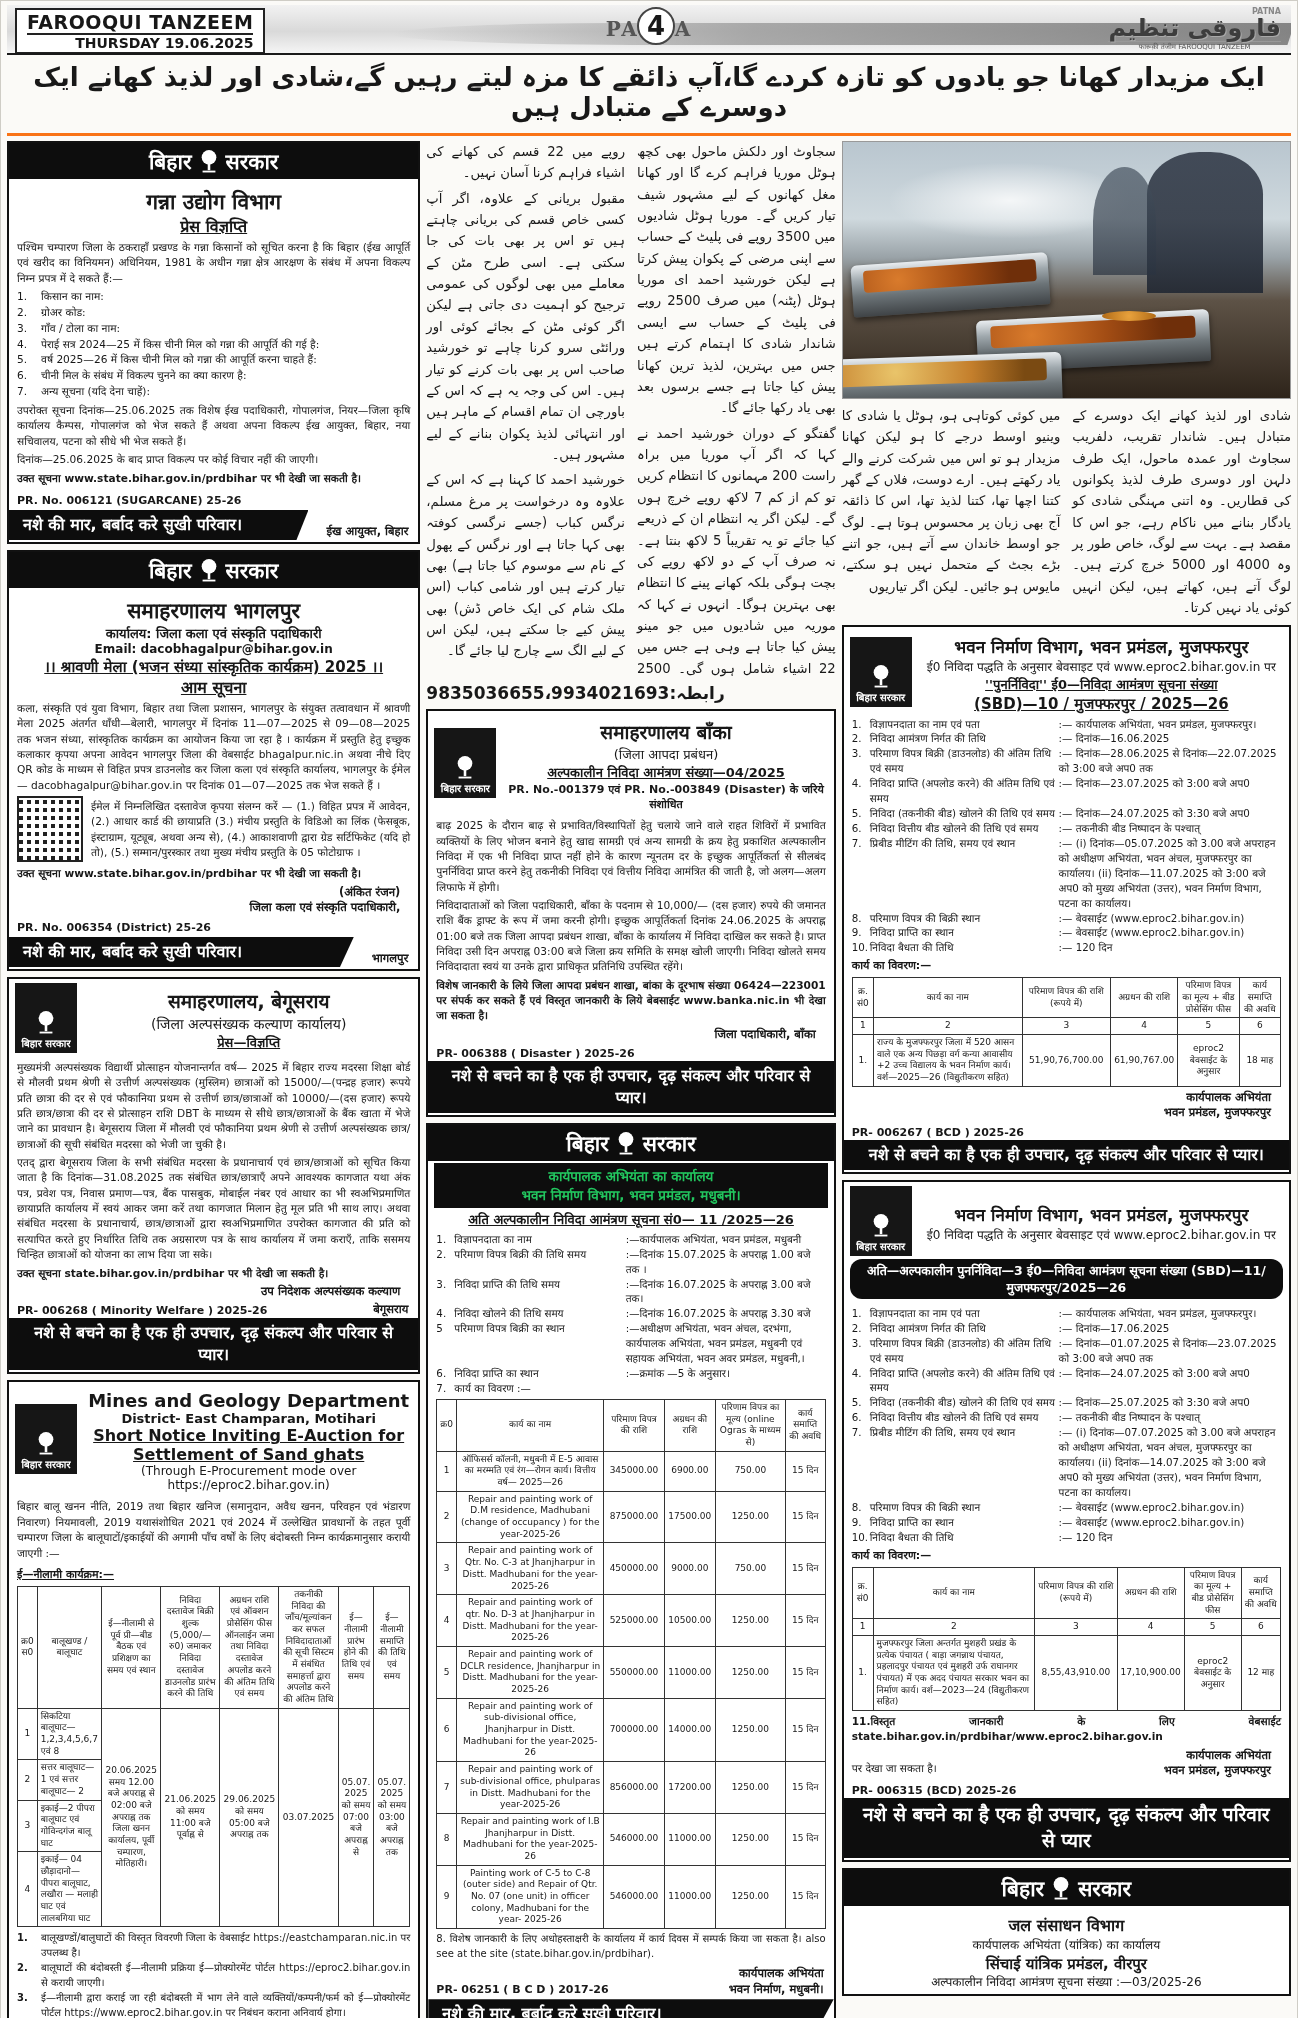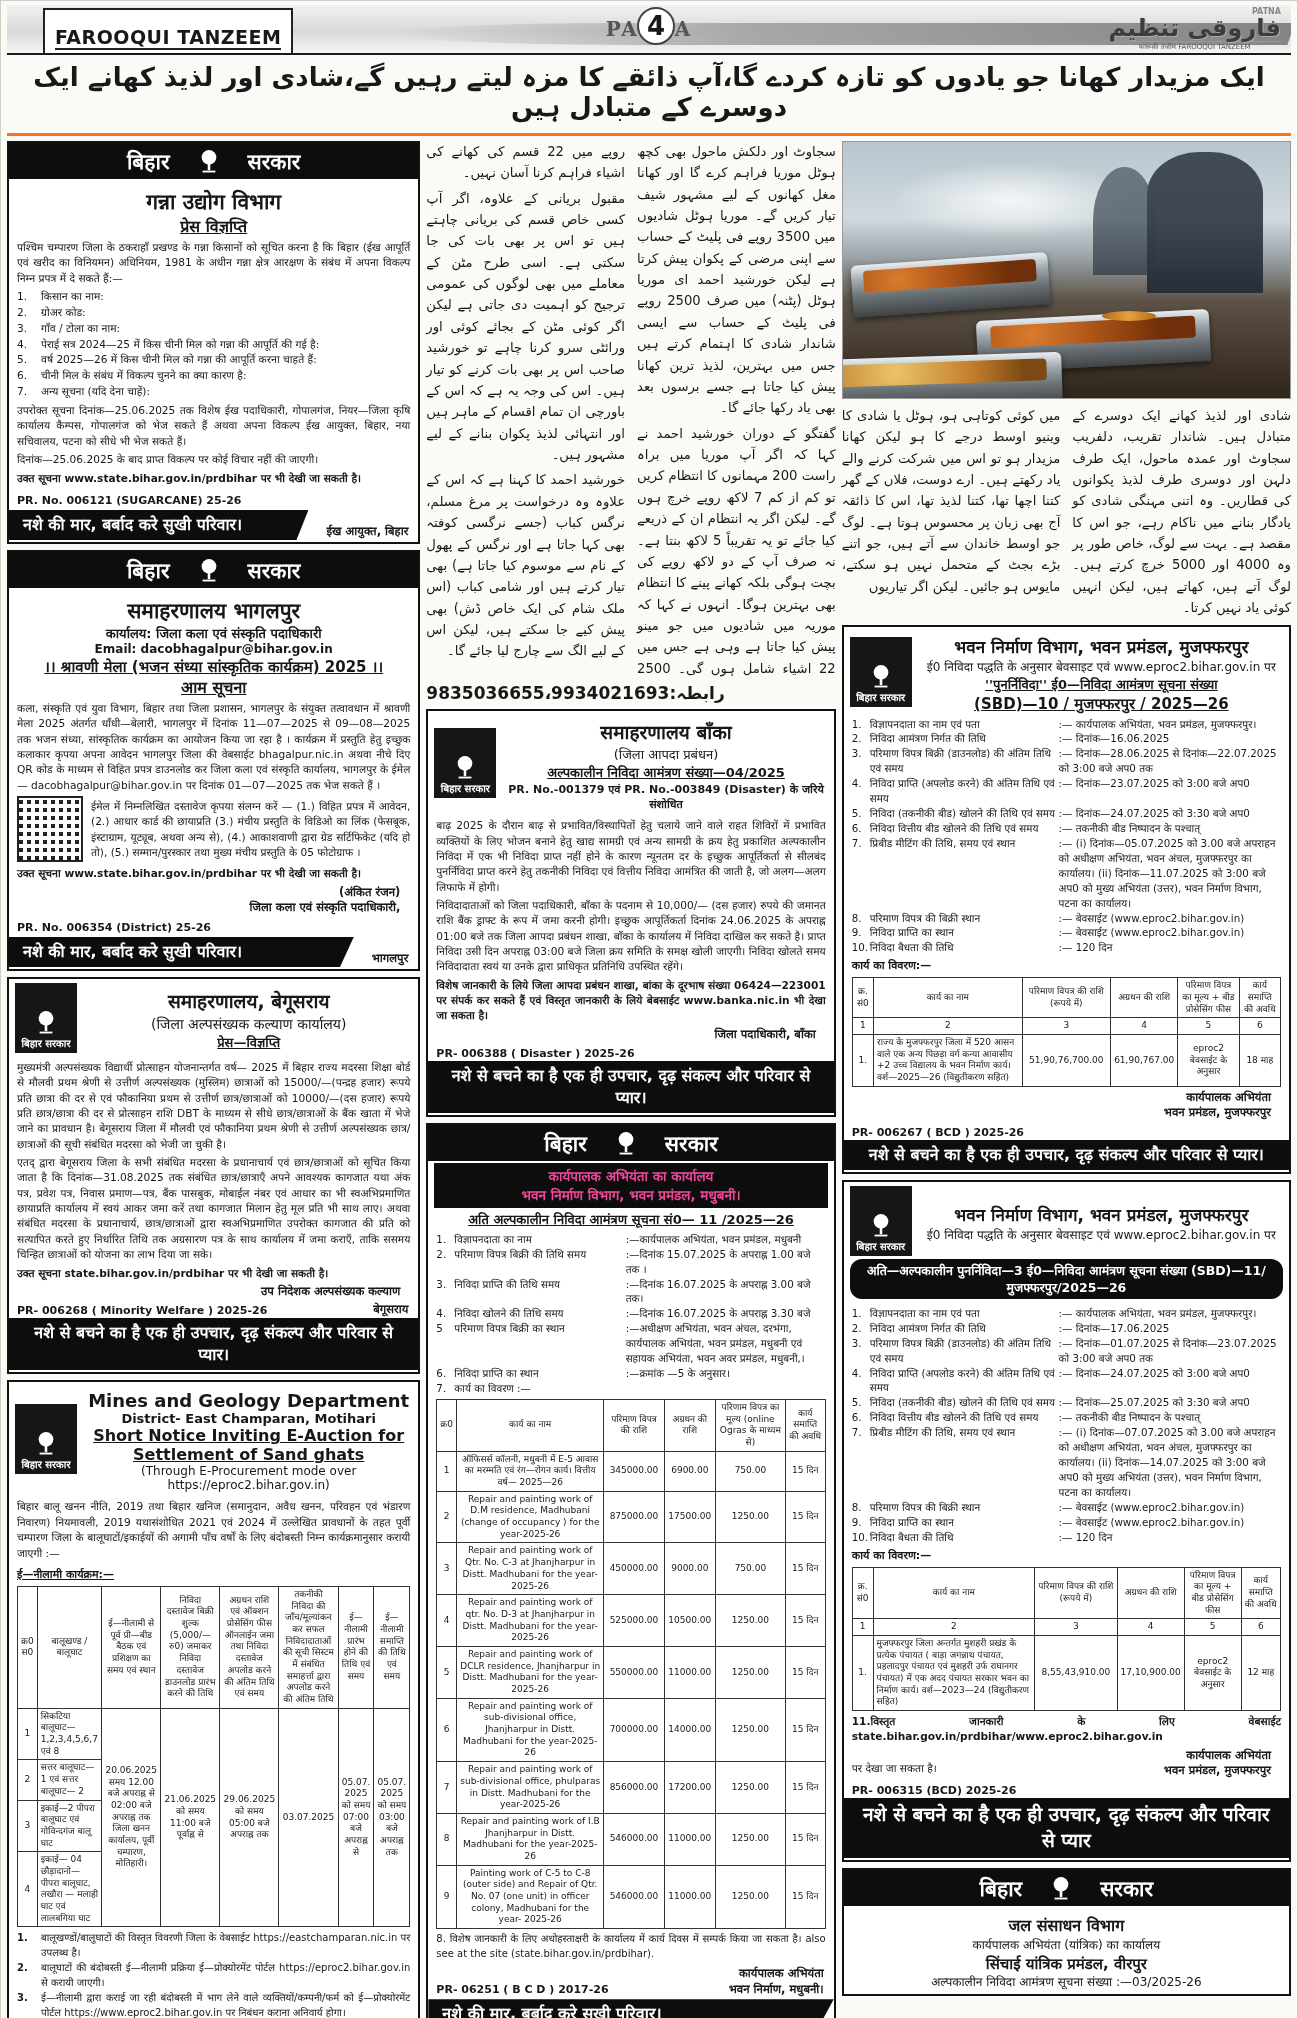--- a/index.html
+++ b/index.html
@@ -2,42 +2,42 @@
 <html><head>
 <meta charset="utf-8">
 <style>
   * { margin:0; padding:0; box-sizing:border-box; }
   body { width:1298px; background:#e8e6e1; font-family:"DejaVu Sans", sans-serif; color:#181818; }
   .page { width:1298px; min-height:2018px; background:#fbfaf7; border:1px solid #cfcdc6; padding:4px 6px; }
 
   
   .masthead { position:relative; height:50px; background:linear-gradient(180deg,#f2f2f2,#d9d9d9 55%,#f5f5f5); border-bottom:2px solid #1a1a1a; overflow:hidden; }
   .swoosh { position:absolute; right:0; top:18px; width:70%; height:22px; background:linear-gradient(90deg,transparent,#9a9a9a 40%,#6e6e6e); border-radius:50% 0 0 60%/100% 0 0 100%; transform:skewX(-18deg); opacity:.8; }
-  .mast-left { position:absolute; left:8px; top:3px; background:#fff; border:2px solid #222; padding:16px 10px; text-align:right; z-index:2;margin-left:28px; }
+  .mast-left { position:absolute; left:8px; top:3px; background:#fff; border:2px solid #222; padding:1px 10px; text-align:right; z-index:2; }
   .mast-title { font-weight:bold; font-size:19px; letter-spacing:.5px; border-bottom:2px solid #222; }
   .mast-date { font-weight:bold; font-size:14px; }
   .mast-city { position:absolute; left:0; right:0; top:12px; text-align:center; font-family:"DejaVu Serif",serif; font-weight:bold; font-size:20px; color:#555; letter-spacing:2px; }
   .page-circle { position:absolute; left:630px; top:2px; width:38px; height:38px; border-radius:50%; background:#fff; border:2px solid #444; font-size:26px; font-weight:bold; text-align:center; line-height:34px; z-index:2; }
   .mast-logo { position:absolute; right:10px; top:2px; text-align:center; z-index:2; }
   .logo-city { font-size:8px; font-weight:bold; color:#888; text-align:right; }
   .logo-urdu { font-size:24px; font-weight:bold; color:#3d3d3d; direction:rtl; line-height:1; text-shadow:1px 1px 0 #aaa; }
   .logo-sub { font-size:7px; color:#555; border-top:1px solid #999; margin-top:1px; }
 
   
   .headline { direction:rtl; text-align:center; font-size:26px; font-weight:bold; padding:8px 4px 10px; line-height:1.15; border-bottom:3px solid #f97316; }
 
   
   .cols { display:flex; gap:6px; padding-top:5px; align-items:flex-start; }
   .col1 { width:414px; } .col2 { width:410px; } .col3 { width:450px; }
   .col { display:flex; flex-direction:column; gap:6px; }
 
   
   .gbox { border:2px solid #111; background:#fff; padding:0 0 2px; }
   .gbox .inner { padding:4px 8px 2px; }
-  .gov-banner { background:#0d0d0d; color:#fff; display:flex; justify-content:center; align-items:center; gap:28px; font-size:21px; font-weight:bold; padding:4px 0; }
+  .gov-banner { background:#0d0d0d; color:#fff; display:flex; justify-content:center; align-items:center; gap:6px; font-size:21px; font-weight:bold; padding:4px 0; }
   .tree { width:22px; height:24px; }
   .box-title { text-align:center; font-size:21px; font-weight:bold; padding-top:4px; }
   .box-sub { text-align:center; font-size:13px; font-weight:bold; }
   .box-sub2 { text-align:center; font-size:12px; }
   .ul { text-decoration:underline; }
   .p { font-size:10.6px; line-height:1.45; text-align:justify; margin:3px 0; }
   .small { font-size:10px; }
   .num-list { font-size:10.6px; line-height:1.5; }
   .num-list .row { display:flex; gap:8px; }
   .num-list .n { width:16px; flex:none; }
@@ -77,21 +77,21 @@
   .tray.t3 .food { background:radial-gradient(circle at 30% 40%,#e9c46a,#c47f2c 50%,#7a4a12 85%); }
   .ph-garnish { position:absolute; left:58%; bottom:30%; width:12%; height:10px; background:radial-gradient(circle,#e8a23d,#b06a16); border-radius:50%; }
 
   .qr { width:66px; height:66px; flex:none; border:2px solid #222; background:
       repeating-linear-gradient(0deg,#111 0 4px,#fff 4px 8px),
       repeating-linear-gradient(90deg,#111 0 4px,#fff 4px 8px);
       background-blend-mode:screen; }
   .qr-row { display:flex; gap:8px; align-items:flex-start; }
 
   .pill { background:#0d0d0d; color:#fff; font-weight:bold; font-size:12.5px; text-align:center; border-radius:12px; padding:3px 6px; margin:3px 6px; }
-  .office-banner { background:#0d0d0d; color:#ec4899; text-align:center; font-weight:bold; font-size:13.5px; line-height:1.35; padding:4px 6px; margin:2px 6px; }
+  .office-banner { background:#0d0d0d; color:#22c55e; text-align:center; font-weight:bold; font-size:13.5px; line-height:1.35; padding:4px 6px; margin:2px 6px; }
   .kv { font-size:10.3px; line-height:1.45; }
   .kv .row { display:flex; }
   .kv .n { width:18px; flex:none; }
   .kv .lab { width:44%; flex:none; }
   .kv .val { flex:1; }
   .site-line { text-align:center; font-size:12px; font-weight:bold; margin:4px 0; }
   .work-lbl { font-size:11px; font-weight:bold; padding:2px 0; }
 </style>
 </head>
 <body>

